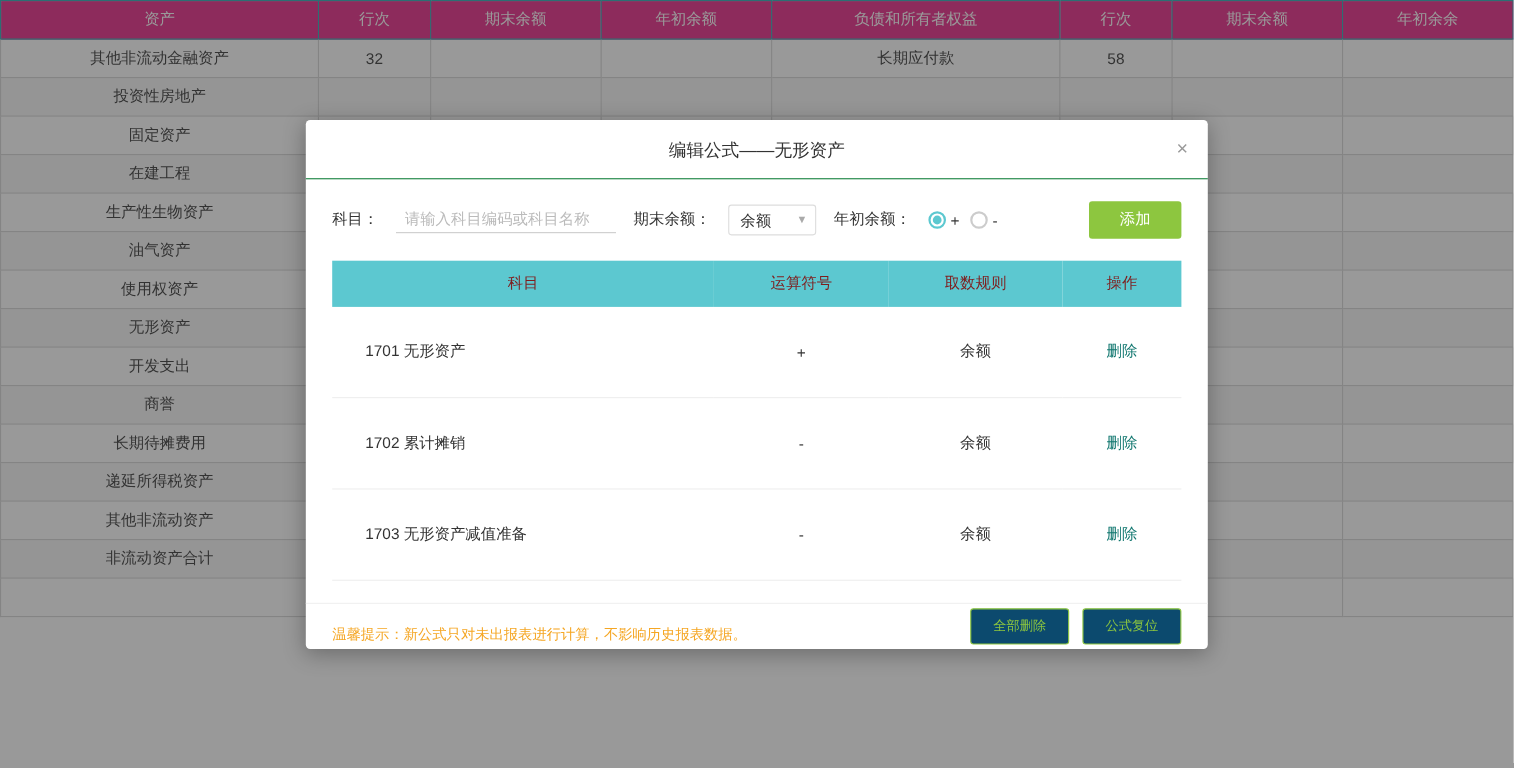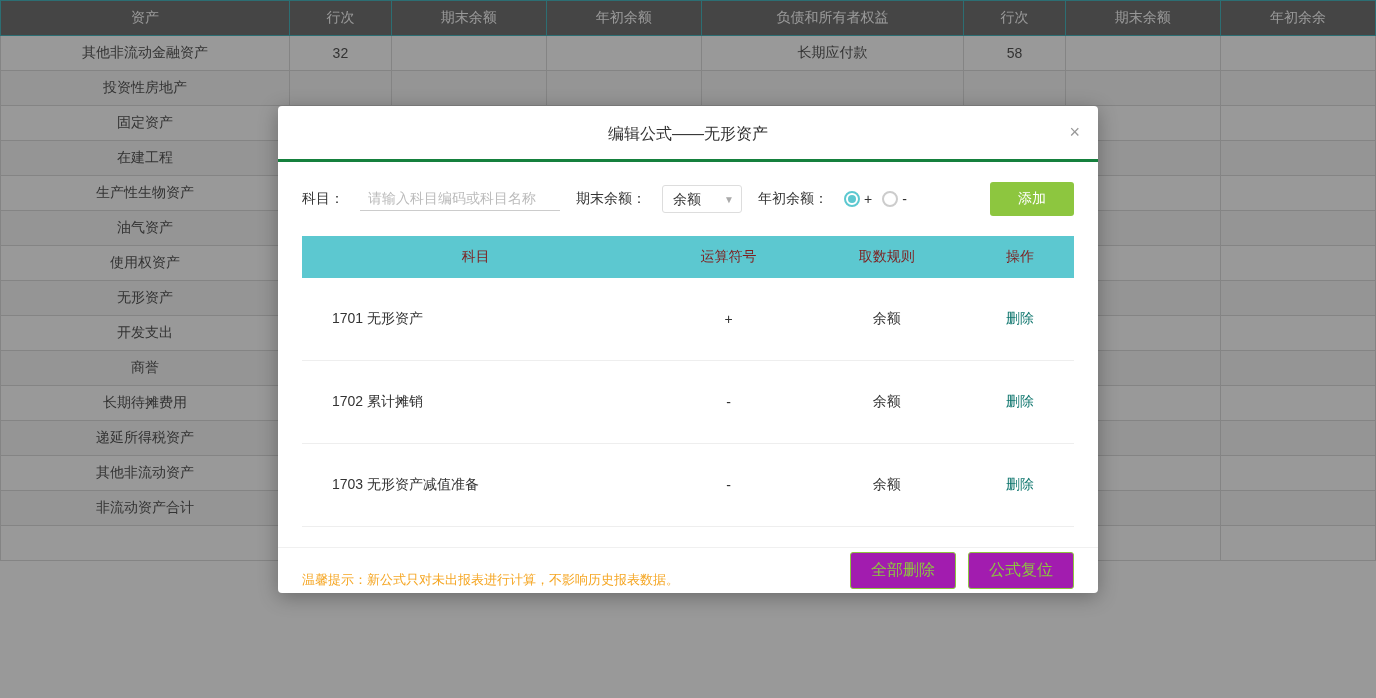--- a/index.html
+++ b/index.html
@@ -18,21 +18,21 @@
       width: 100%;
       height: 100%;
       background: #fff;
     }
     .bg-table {
       width: 100%;
       border-collapse: collapse;
       color: #333;
     }
     .bg-table th {
-      background: #737373;
+      background: #ec4899;
       color: #fff;
       padding: 8px 12px;
       text-align: center;
       border: 1px solid #4ab8c0;
       font-weight: normal;
     }
     .bg-table td {
       padding: 8px 12px;
       border: 1px solid #ddd;
       text-align: center;
@@ -57,21 +57,21 @@
       border-radius: 4px;
       width: 820px;
       max-height: 620px;
       box-shadow: 0 4px 20px rgba(0,0,0,0.3);
       position: relative;
       padding: 0;
     }
 
     .modal-header {
       padding: 18px 24px 14px;
-      border-bottom: 3px solid #15803d;
+      border-bottom: 1px solid #15803d;
       text-align: center;
       position: relative;
     }
     .modal-title {
       font-size: 16px;
       color: #333;
       font-weight: 500;
     }
     .modal-close {
       position: absolute;
@@ -230,24 +230,24 @@
       font-size: 13px;
       color: #f5a623;
     }
     .footer-btns {
       display: flex;
       gap: 12px;
     }
     .btn-outline {
       border: 1px solid #8dc63f;
       color: #8dc63f;
-      background: #a21caf;
+      background: #0c4a6e;
       border-radius: 3px;
       padding: 7px 20px;
-      font-size: 16px;
+      font-size: 12px;
       cursor: pointer;
     }
   </style>
 </head>
 <body>
 
 <div class="bg-table-wrap">
   <table class="bg-table">
     <thead>
       <tr id="bg-header-row">

